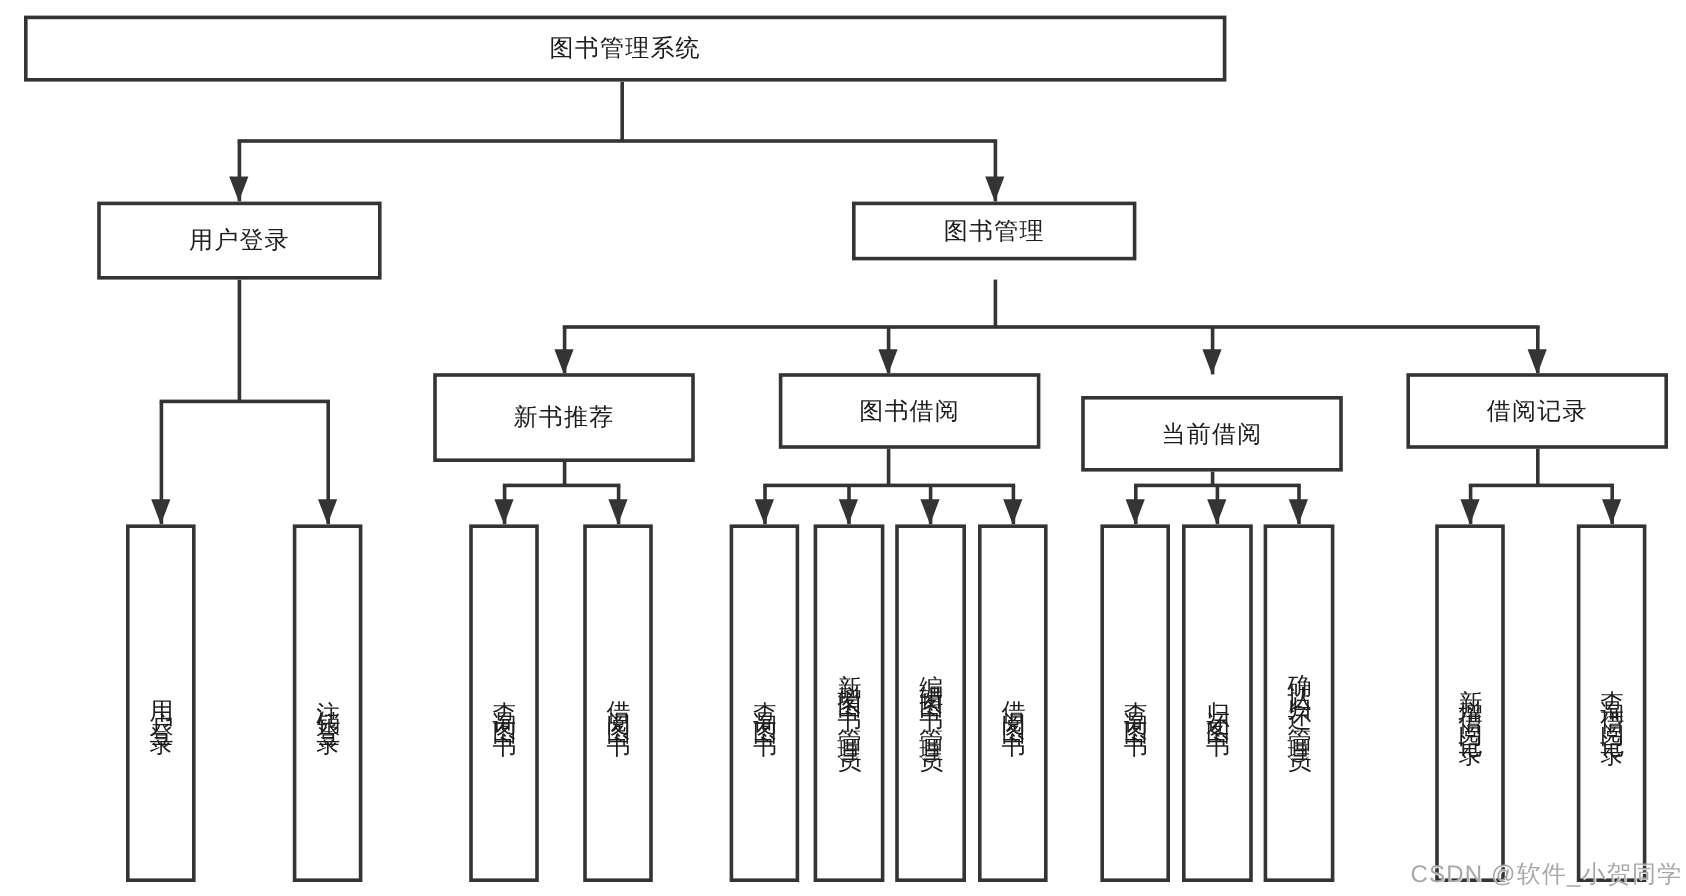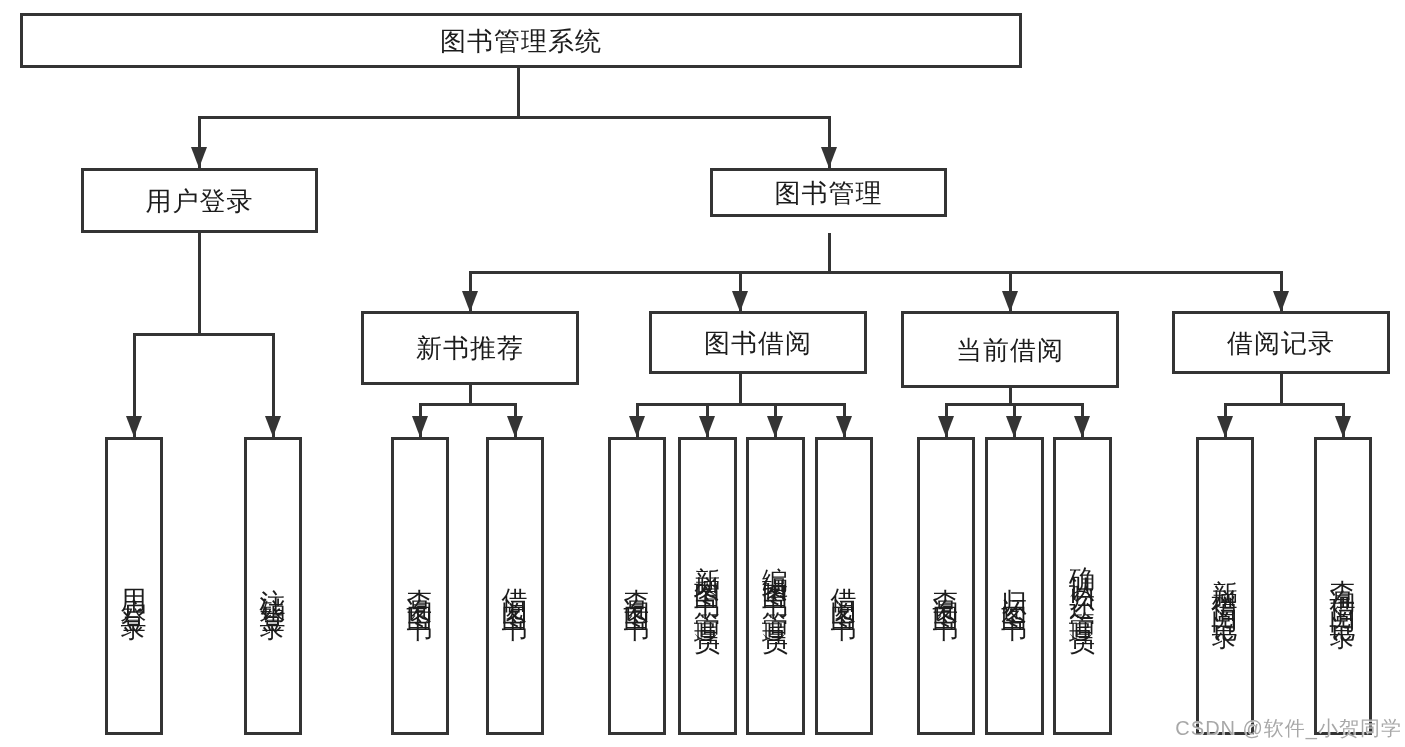--- a/index.html
+++ b/index.html
@@ -20,21 +20,21 @@
   }
   .box{
     position:absolute;
     box-sizing:border-box;
     background:var(--box-fill);
     border:3px solid var(--box-border);
     color:var(--text);
     display:flex;
     align-items:center;
     justify-content:center;
-    font-size:26px;
+    font-size:20px;
     line-height:1;
   }
   .h{letter-spacing:1px;}
   .v{
     top:437px;height:298px;
     writing-mode:vertical-rl;
     letter-spacing:9px;
     text-align:center;
   }
   .hline{position:absolute;height:3px;background:var(--line);}
@@ -115,21 +115,21 @@
       <div class="arrowhead" style="left: 1335px; top: 416px;"></div>
     </div>
 
   <div class="box h" style="left:20px;top:13px;width:1002px;height:55px">图书管理系统</div>
 
   <div class="box h" style="left:81px;top:168px;width:237px;height:65px">用户登录</div>
   <div class="box h" style="left:710px;top:168px;width:237px;height:49px">图书管理</div>
 
   <div class="box h" style="left:361px;top:311px;width:218px;height:74px">新书推荐</div>
   <div class="box h" style="left:649px;top:311px;width:218px;height:63px">图书借阅</div>
-  <div class="box h" style="left:901px;top:311px;width:218px;height:77px">当前借阅</div>
+  <div class="box h" style="left:901px;top:330px;width:218px;height:63px">当前借阅</div>
   <div class="box h" style="left:1172px;top:311px;width:218px;height:63px">借阅记录</div>
 
   <div class="box v" style="left:105px;width:58px">用户登录</div>
   <div class="box v" style="left:244px;width:58px">注销登录</div>
 
   <div class="box v" style="left:391px;width:58px">查询图书</div>
   <div class="box v" style="left:486px;width:58px">借阅图书</div>
 
   <div class="box v" style="left:608px;width:58px">查询图书</div>
   <div class="box v" style="left:678px;width:59px">新增图书（管理员）</div>

